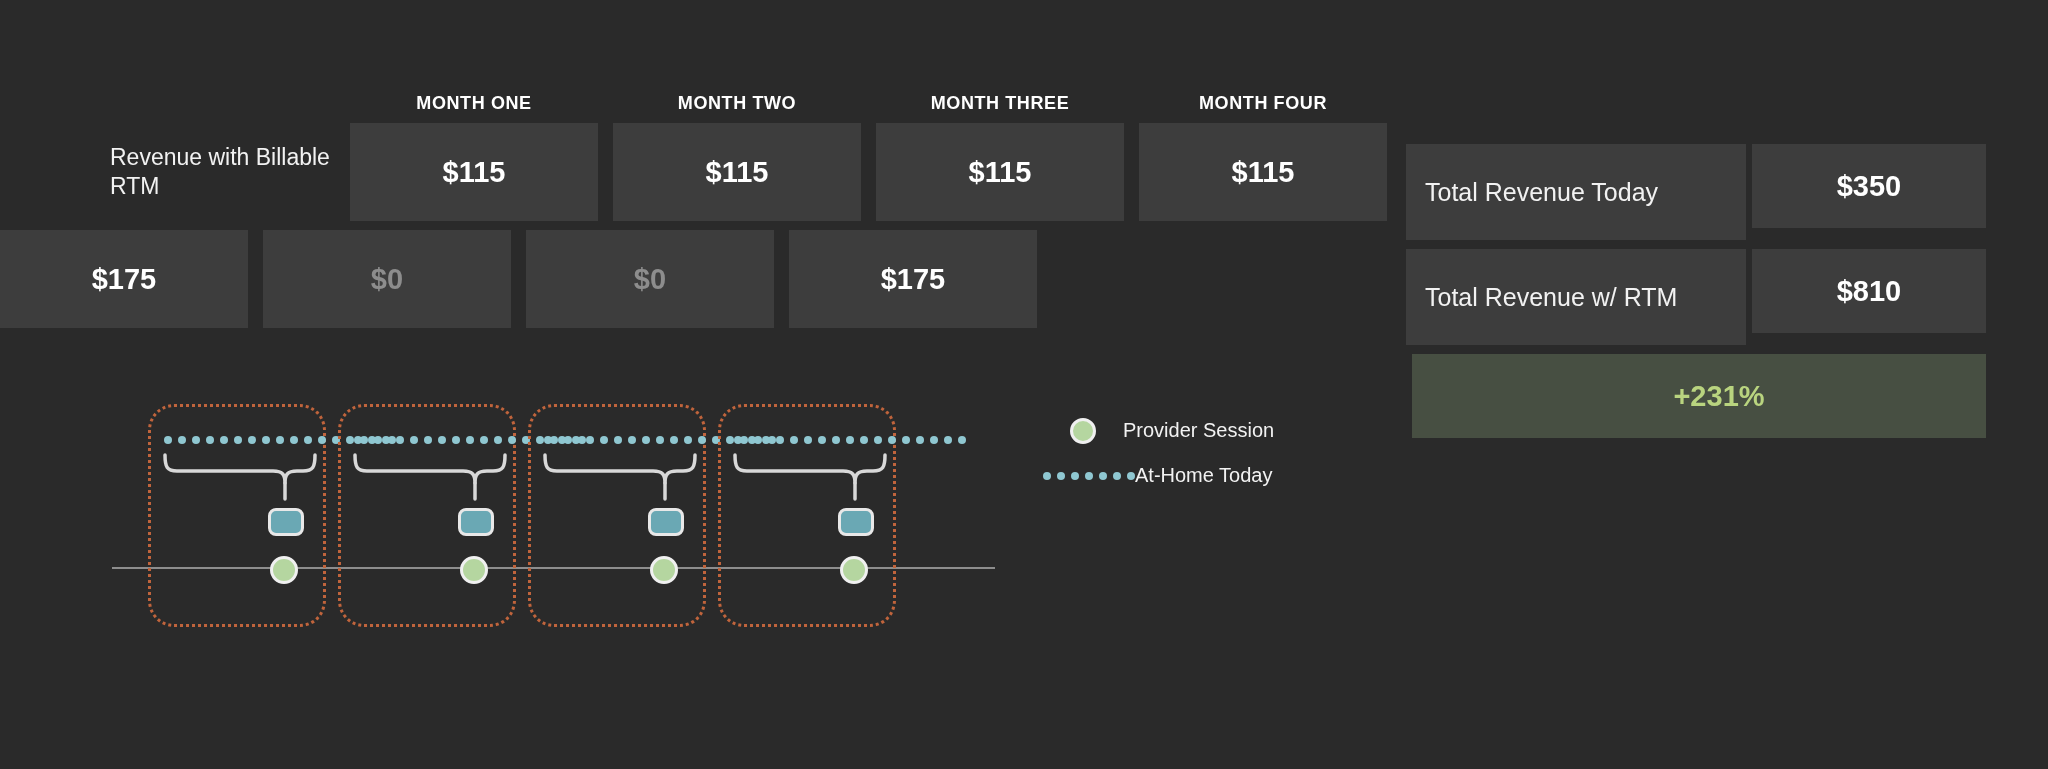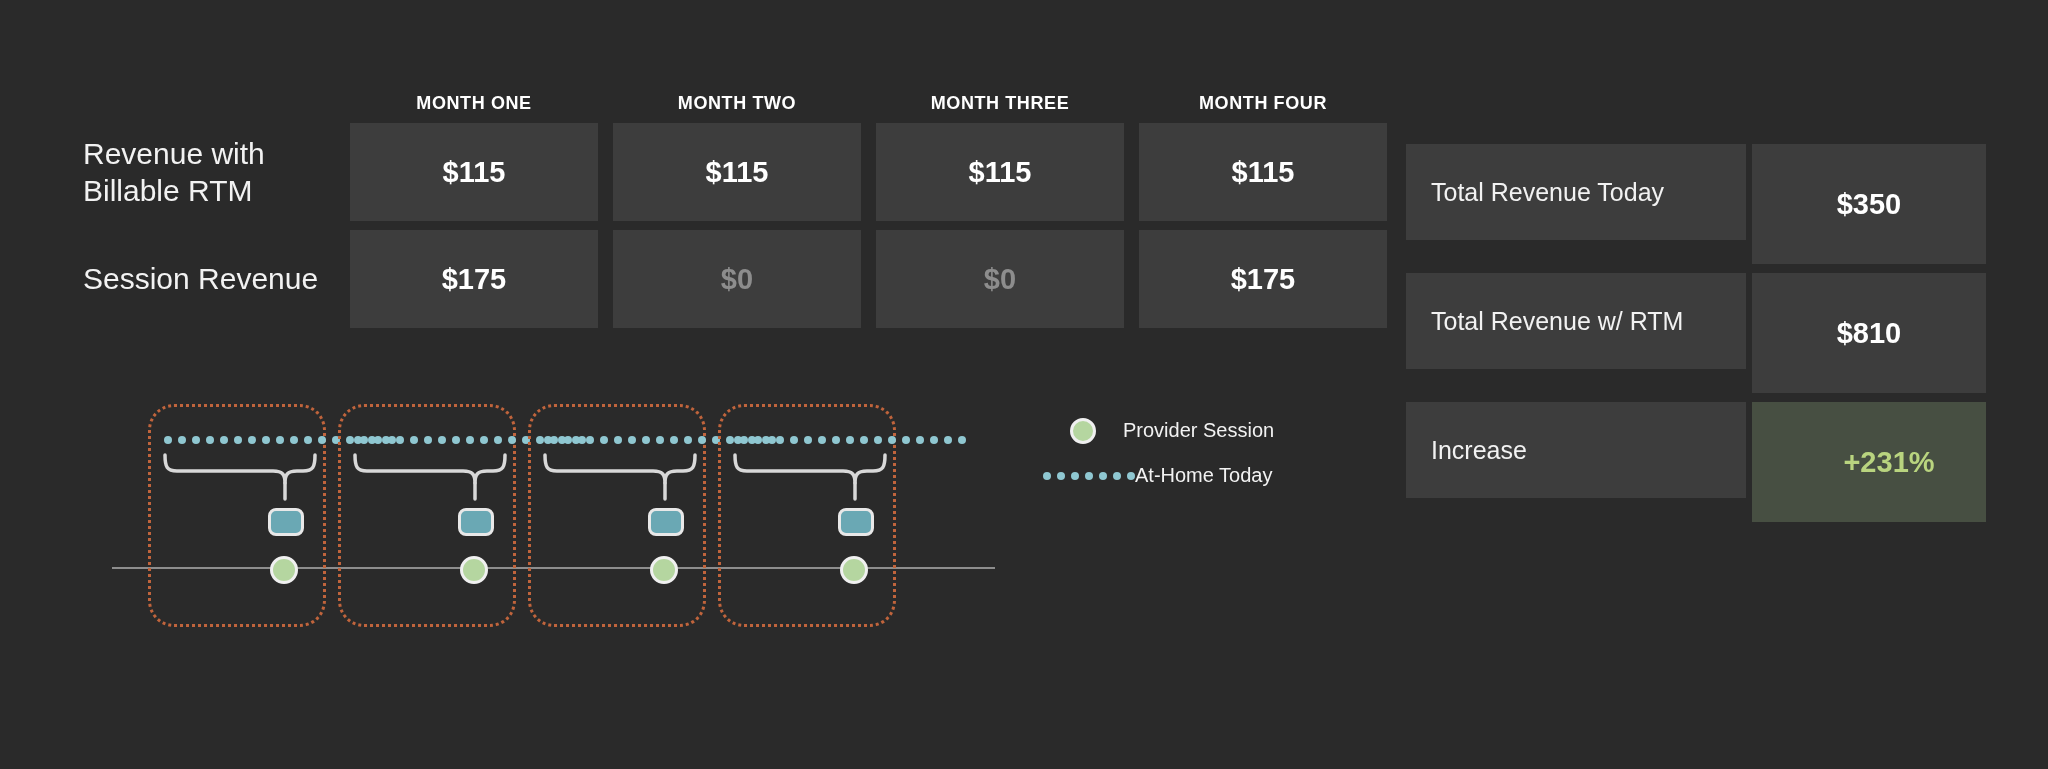--- a/index.html
+++ b/index.html
@@ -45,24 +45,24 @@
   .table-row {
     display: flex;
     align-items: stretch;
     margin-top: 9px;
   }
   .row-label {
     width: 350px;
     flex: 0 0 350px;
     display: flex;
     align-items: center;
-    font-size: 30px;
+    font-size: 23px;
     line-height: 1.25;
     color: #f2f2f2;
-    padding-left: 83px;
+    padding-left: 110px;
     box-sizing: border-box;
   }
   .cell {
     flex: 0 0 248px;
     margin-right: 15px;
     height: 98px;
     background: #3d3d3d;
     display: flex;
     align-items: center;
     justify-content: center;
@@ -82,29 +82,29 @@
   .summary-row {
     display: flex;
     margin-bottom: 9px;
   }
   .summary-label {
     flex: 0 0 340px;
     height: 96px;
     background: #3d3d3d;
     display: flex;
     align-items: center;
-    padding-left: 25px;
+    padding-left: 19px;
     box-sizing: border-box;
     font-size: 25px;
     color: #f2f2f2;
   }
   .summary-value {
     flex: 1;
     margin-left: 6px;
-    height: 120px;
+    height: 84px;
     background: #3d3d3d;
     display: flex;
     align-items: center;
     justify-content: center;
     font-size: 29px;
     font-weight: bold;
     color: #ffffff;
   }
   .summary-value.highlight {
     background: #474f42;
@@ -237,39 +237,37 @@
   <div class="table-row">
     <div class="row-label">Revenue with
 Billable RTM</div>
     <div class="cell">$115</div>
     <div class="cell">$115</div>
     <div class="cell">$115</div>
     <div class="cell">$115</div>
   </div>
 
   <div class="table-row">
-    <div class="row-label">Session Revenue</div>
     <div class="cell">$175</div>
     <div class="cell muted">$0</div>
     <div class="cell muted">$0</div>
     <div class="cell">$175</div>
   </div>
 </div>
 
 <div id="summary-panel">
   <div class="summary-row">
     <div class="summary-label">Total Revenue Today</div>
     <div class="summary-value">$350</div>
   </div>
   <div class="summary-row">
     <div class="summary-label">Total Revenue w/ RTM</div>
     <div class="summary-value">$810</div>
   </div>
   <div class="summary-row">
-    <div class="summary-label">Increase</div>
     <div class="summary-value highlight">+231%</div>
   </div>
 </div>
 
 <div id="timeline-diagram">
   <div class="timeline-axis"></div>
   <div id="timeline-groups">
       <div class="month-group" style="left: 148px;">
         <div class="dot-row">
           <span></span>

